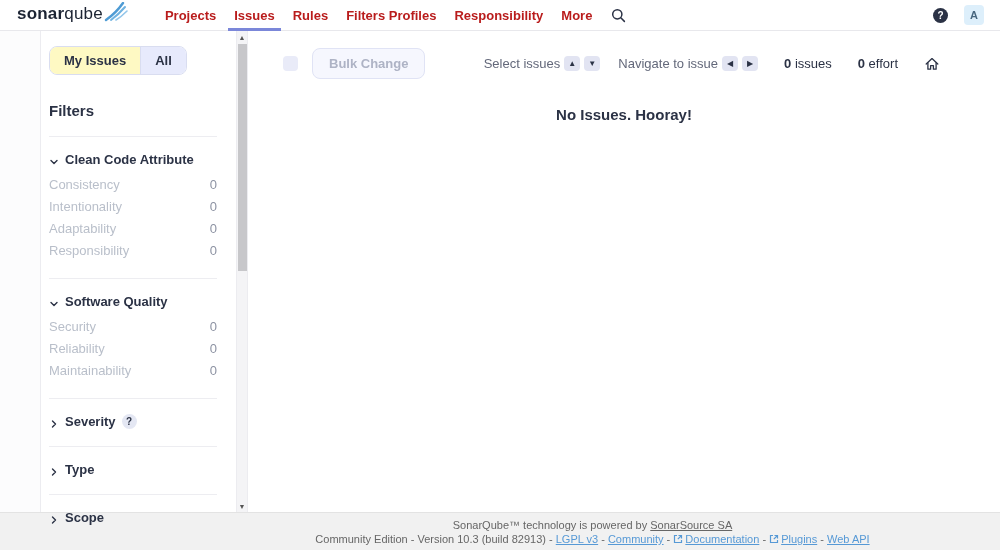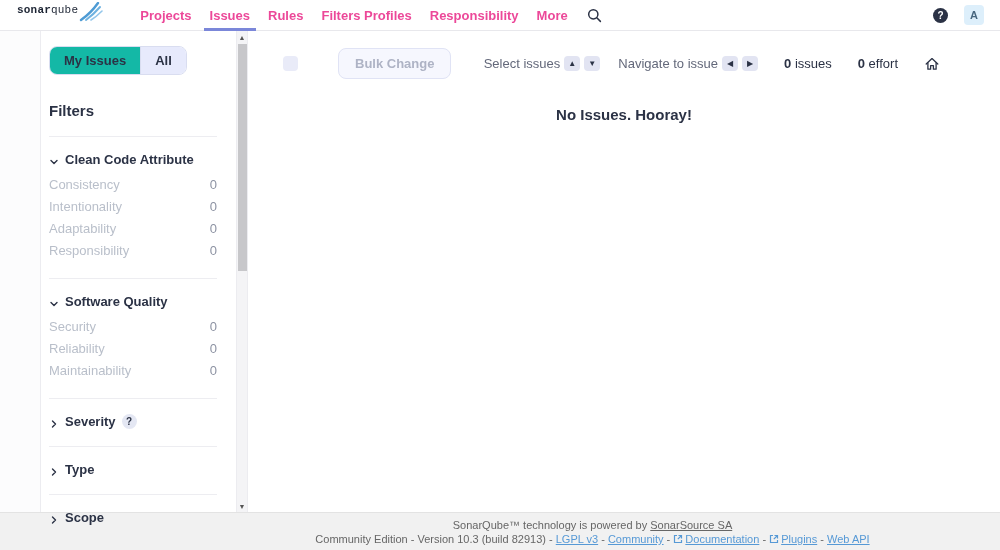--- a/index.html
+++ b/index.html
@@ -2,61 +2,61 @@
 <html><head>
 <meta charset="utf-8">
 <style>
   * { margin:0; padding:0; box-sizing:border-box; }
   html,body { width:1000px; height:550px; font-family:"Liberation Sans", sans-serif; background:#fff; overflow:hidden; }
   body { color:#2b3245; }
 
   
   .topnav { height:31px; display:flex; align-items:center; padding:0 16px 0 17px; border-bottom:1px solid #e8e8ec; background:#fff; position:relative; }
   .logo { display:flex; align-items:flex-start; margin-right:28px; cursor:pointer; }
-  .logo-text { font-size:11px; color:#1c2433; letter-spacing:.2px;font-family:Liberation Mono, monospace; }
+  .logo-text { font-size:17px; color:#1c2433; letter-spacing:.2px; }
   .logo-text b { font-weight:700; }
   .logo-swoosh { margin-left:1px; margin-top:-2px; }
   .nav-items { display:flex; list-style:none; height:31px; }
-  .nav-item { position:relative; font-size:13px; font-weight:600; color:#ec4899; padding:8px 9px; display:flex; align-items:center; cursor:pointer; }
+  .nav-item { position:relative; font-size:13px; font-weight:600; color:#b91c1c; padding:8px 9px; display:flex; align-items:center; cursor:pointer; }
   .nav-item.active::after { content:""; position:absolute; left:3px; right:3px; bottom:0; height:3px; background:#7b87d9; }
   .search-btn { margin-left:10px; display:flex; align-items:center; cursor:pointer; }
   .nav-right { margin-left:auto; display:flex; align-items:center; gap:16px; }
   .help-circle { width:15px; height:15px; border-radius:50%; background:#2b3245; color:#fff; font-size:10px; font-weight:700; display:flex; align-items:center; justify-content:center; cursor:pointer; }
   .avatar { width:20px; height:20px; border-radius:4px; background:#ddeffb; color:#48677f; font-size:11px; font-weight:600; display:flex; align-items:center; justify-content:center; cursor:pointer; }
 
   
   .content { display:flex; height:481px; background:#fcfcfd; }
   .gutter { width:40px; background:#fcfcfd; }
   .sidebar { width:208px; background:#fff; border-left:1px solid #ececf0; border-right:1px solid #ececf0; position:relative; padding:15px 30px 0 8px; }
   .main { flex:1; background:#fff; }
 
   
   .segmented { display:inline-flex; border:1px solid #d9ddf0; border-radius:8px; overflow:hidden; background:#fff; }
-  .seg-btn { font-size:13px; font-weight:600; color:#2b3245; padding:6px 14px; background:#14b8a6; border:none; cursor:pointer; font-family:inherit; }
+  .seg-btn { font-size:13px; font-weight:600; color:#2b3245; padding:6px 14px; background:#fef9c3; border:none; cursor:pointer; font-family:inherit; }
   .seg-btn.selected { background:#e7eafc; border-left:1px solid #d9ddf0; }
   .filters-title { font-size:15px; font-weight:700; color:#2b3245; margin:27px 0 0 0; }
   .divider { border:none; border-top:1px solid #ededf1; margin:17px 0 0 0; }
   .facet { margin-top:0; }
   .facet-header { display:flex; align-items:flex-end; gap:6px; margin-top:15px; cursor:pointer; }
   .facet-title { font-size:13px; font-weight:700; color:#2b3245; }
   .chev { display:flex; align-items:center; }
   .facet-items { margin-top:6px; }
   .facet-row { display:flex; justify-content:space-between; align-items:center; height:22px; font-size:13px; cursor:default; }
   .facet-label { color:#b9bfca; }
   .facet-count { color:#8d93a3; }
   .help-badge { width:15px; height:15px; border-radius:50%; background:#e4e7f3; color:#2b3245; font-size:10px; font-weight:700; display:flex; align-items:center; justify-content:center; cursor:pointer; }
 
   
   .scrollbar { position:absolute; top:0; right:0; width:11px; height:100%; background:#f4f4f6; border-left:1px solid #ececf0; }
   .sb-arrow { height:12px; display:flex; align-items:center; justify-content:center; font-size:7px; color:#555; cursor:pointer; }
   .sb-thumb { position:absolute; top:13px; left:1px; width:9px; height:227px; background:#c7c7ca; cursor:pointer; }
   .sb-arrow.down { position:absolute; bottom:0; left:0; width:100%; }
 
   
-  .issues-toolbar { display:flex; align-items:center; padding:17px 60px 0 35px;gap:26px; }
+  .issues-toolbar { display:flex; align-items:center; padding:17px 60px 0 35px; }
   .checkbox { width:15px; height:15px; border-radius:4px; background:#e9ebf8; cursor:pointer; flex:0 0 auto; }
   .bulk-btn { margin-left:14px; font-family:inherit; font-size:13px; font-weight:600; color:#aeb3c5; background:#f6f7fe; border:1px solid #e0e3f5; border-radius:8px; padding:7px 16px; cursor:not-allowed; }
   .toolbar-right { margin-left:auto; display:flex; align-items:center; }
   .tb-label { font-size:13px; color:#63687a; }
   .mini-btn { width:16px; height:15px; margin-left:4px; border:none; border-radius:4px; background:#e2e4f2; color:#2b3245; font-size:8px; line-height:1; display:flex; align-items:center; justify-content:center; cursor:pointer; font-family:inherit; }
   .group-gap { margin-left:18px; }
   .count-pair { font-size:13px; color:#2b3245; margin-left:26px; white-space:nowrap; }
   .count-pair b { font-weight:700; }
   .home-btn { margin-left:26px; background:none; border:none; cursor:pointer; display:flex; align-items:center; padding:0; }
   .no-issues { text-align:center; margin-top:27px; font-size:15px; font-weight:700; color:#2b3245; }

